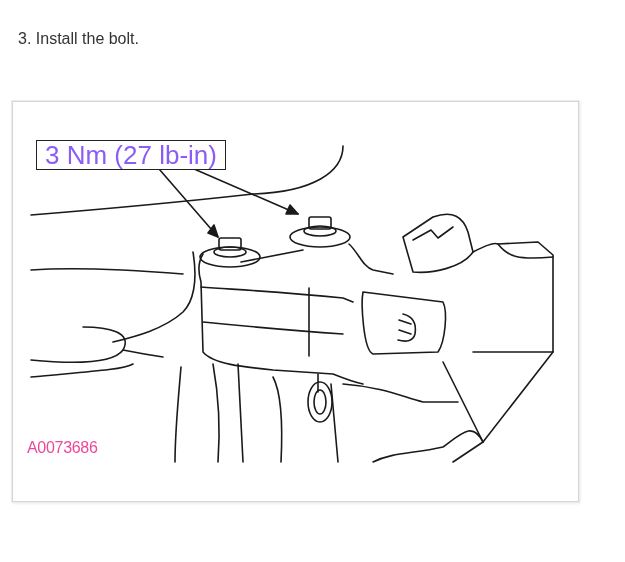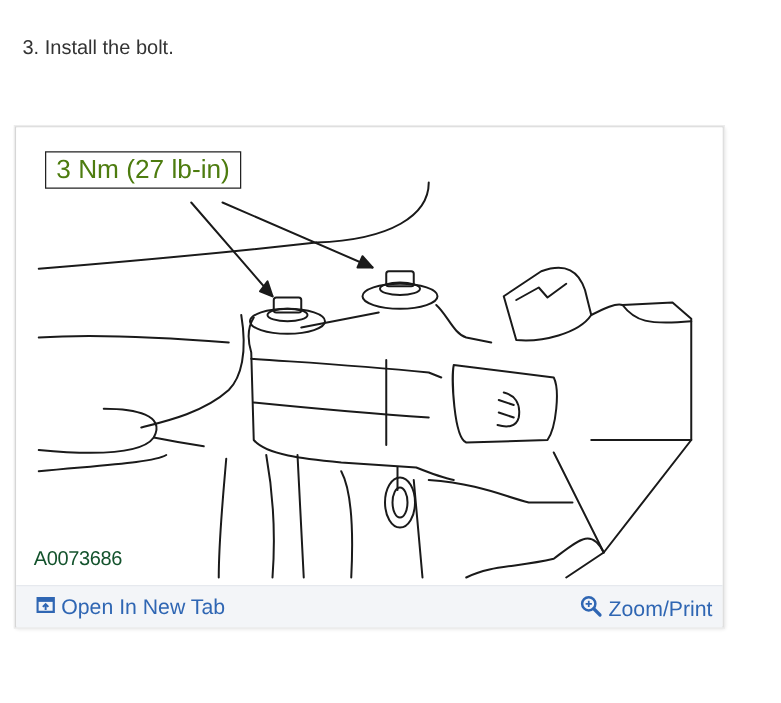--- a/index.html
+++ b/index.html
@@ -1,22 +1,22 @@
 <!DOCTYPE html>
 <html><head>
 <meta charset="utf-8">
 <style>
   html, body { margin:0; padding:0; background:#ffffff; }
   body { width:625px; height:562px; position:relative; overflow:hidden; font-family:"Liberation Sans", sans-serif; }
   .step { position:absolute; left:18px; top:30px; font-size:16px; color:#333333;text-align:right; }
   .figure { position:absolute; left:12px; top:101px; width:567px; height:401px; border:1px solid #d6d6d6; box-shadow:0 0 0 1px #ececec, 1px 1px 3px rgba(0,0,0,0.12); background:#ffffff; box-sizing:border-box; }
   .figure-img { position:absolute; left:0; top:0; width:565px; height:366px; background:#ffffff; overflow:hidden; }
   .figure-img svg { position:absolute; left:0; top:0; }
-  .callout { position:absolute; left:23px; top:19px; height:28px; padding:0 8px; border:1.5px solid #222; background:#fff; font-size:21px; line-height:28px; color:#4d7c0f; white-space:nowrap; }
-  .fig-id { position:absolute; left:14px; top:337px; font-size:16px; color:#14532d; letter-spacing:-0.3px; }
+  .callout { position:absolute; left:23px; top:38px; height:28px; padding:0 8px; border:1.5px solid #222; background:#fff; font-size:26px; line-height:28px; color:#8b5cf6; white-space:nowrap; }
+  .fig-id { position:absolute; left:14px; top:337px; font-size:16px; color:#ec4899; letter-spacing:-0.3px; }
   .figure-bar { position:absolute; left:0; top:366px; width:565px; height:33px; background:#f3f5f8; border-top:1px solid #e6e9ee; }
   .link { position:absolute; top:7px; font-size:17px; color:#2f66b3; text-decoration:none; cursor:pointer; display:flex; align-items:center; gap:5px; }
   .link.open { left:16px; }
   .link.zoom { right:8px; }
   .icon { display:inline-block; }
 </style>
 </head>
 <body>
 
 <div class="step">3. Install the bolt.</div>
@@ -73,35 +73,13 @@
         <path d="M318 282 L325 360"></path>
         <path d="M330 282 C370 285 390 295 410 300 L445 300"></path>
         <path d="M360 360 C380 350 400 352 430 345 C450 330 460 320 470 340"></path>
         <path d="M110 248 C120 250 130 252 150 255"></path>
       </g>
     </svg>
     <div class="callout">3 Nm (27 lb-in)</div>
     <div class="fig-id">A0073686</div>
   </div>
 
-  <div class="figure-bar">
-    <a class="link open">
-      <span class="icon">
-        <svg width="15" height="14" viewBox="0 0 15 14">
-            <rect x="1" y="1.5" width="13" height="11" fill="none" stroke="#2f66b3" stroke-width="1.8"></rect>
-            <rect x="1" y="1.5" width="13" height="3" fill="#2f66b3"></rect>
-            <path d="M7.5 11 V6.5 M5.3 8.5 L7.5 6.3 L9.7 8.5" fill="none" stroke="#2f66b3" stroke-width="1.6"></path>
-          </svg>
-      </span>
-      <span>Open In New Tab</span>
-    </a>
-    <a class="link zoom">
-      <span class="icon">
-        <svg width="18" height="18" viewBox="0 0 18 18">
-            <circle cx="7" cy="7" r="5.3" fill="none" stroke="#2f66b3" stroke-width="2"></circle>
-            <path d="M11 11 L16 16" stroke="#2f66b3" stroke-width="2.6" stroke-linecap="round"></path>
-            <path d="M7 4.5 V9.5 M4.5 7 H9.5" stroke="#2f66b3" stroke-width="1.4"></path>
-          </svg>
-      </span>
-      <span>Zoom/Print</span>
-    </a>
-  </div>
 </div>
 
 </body></html>

